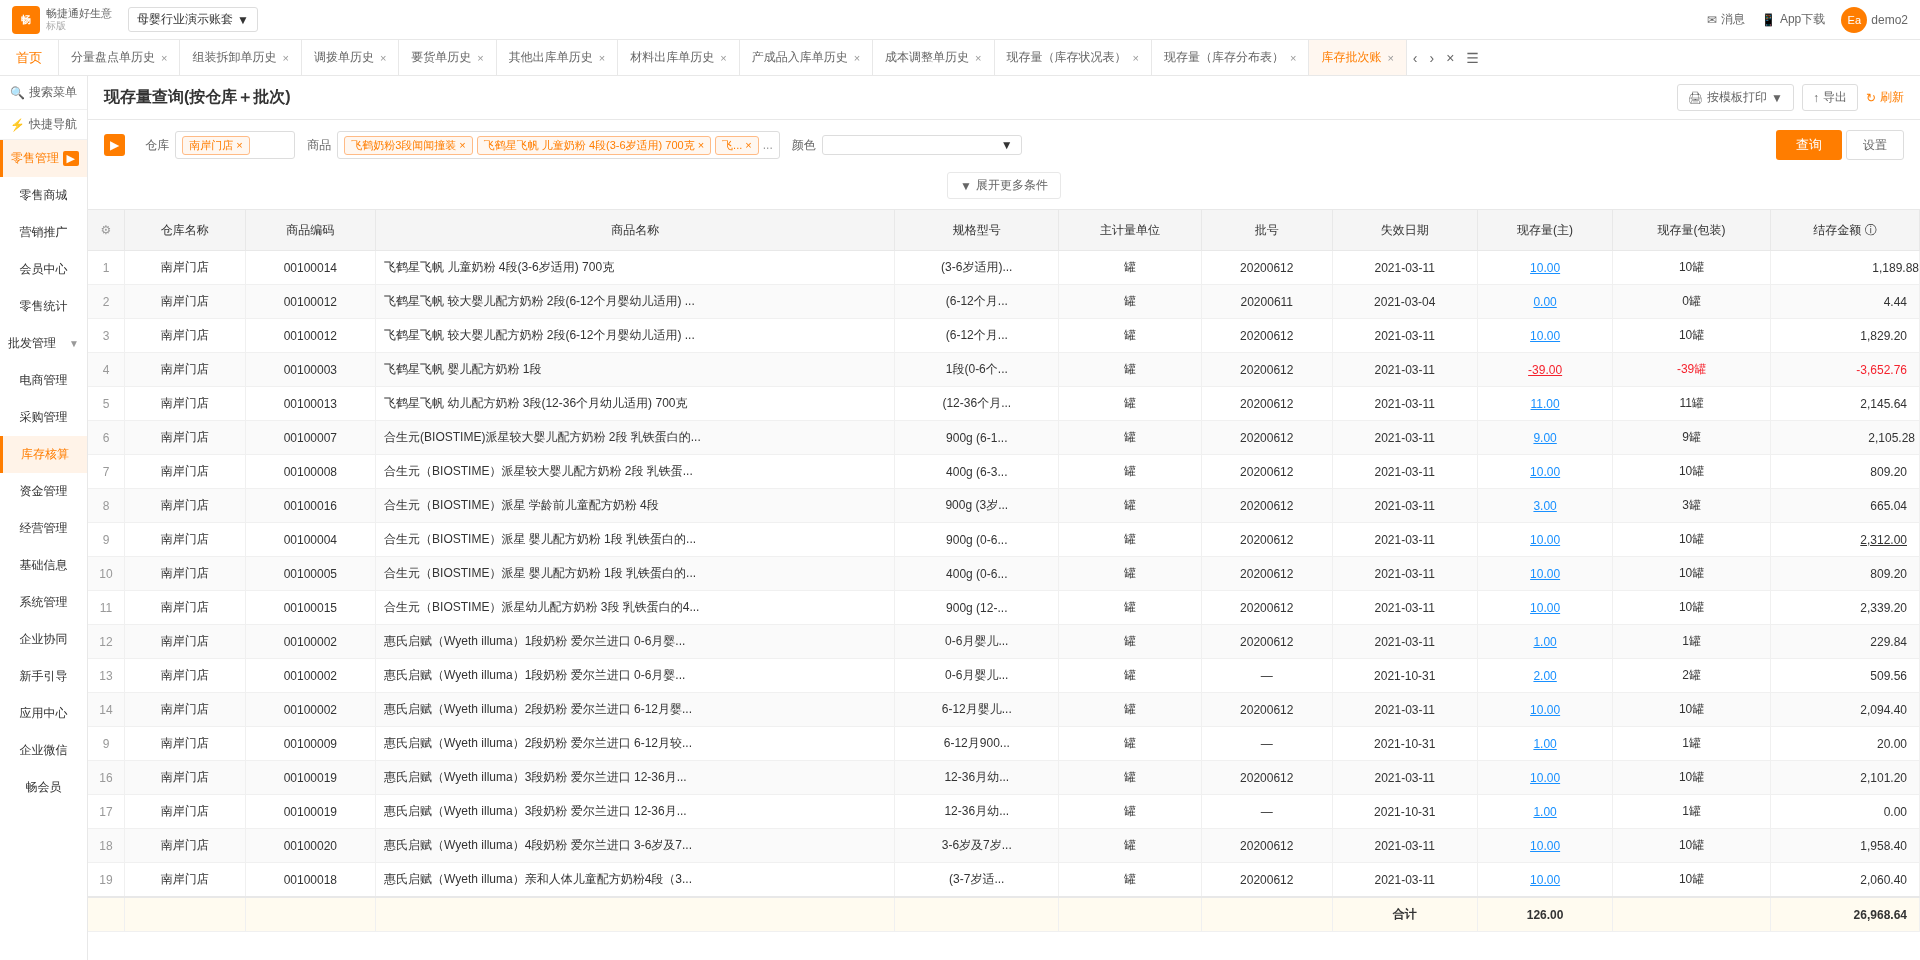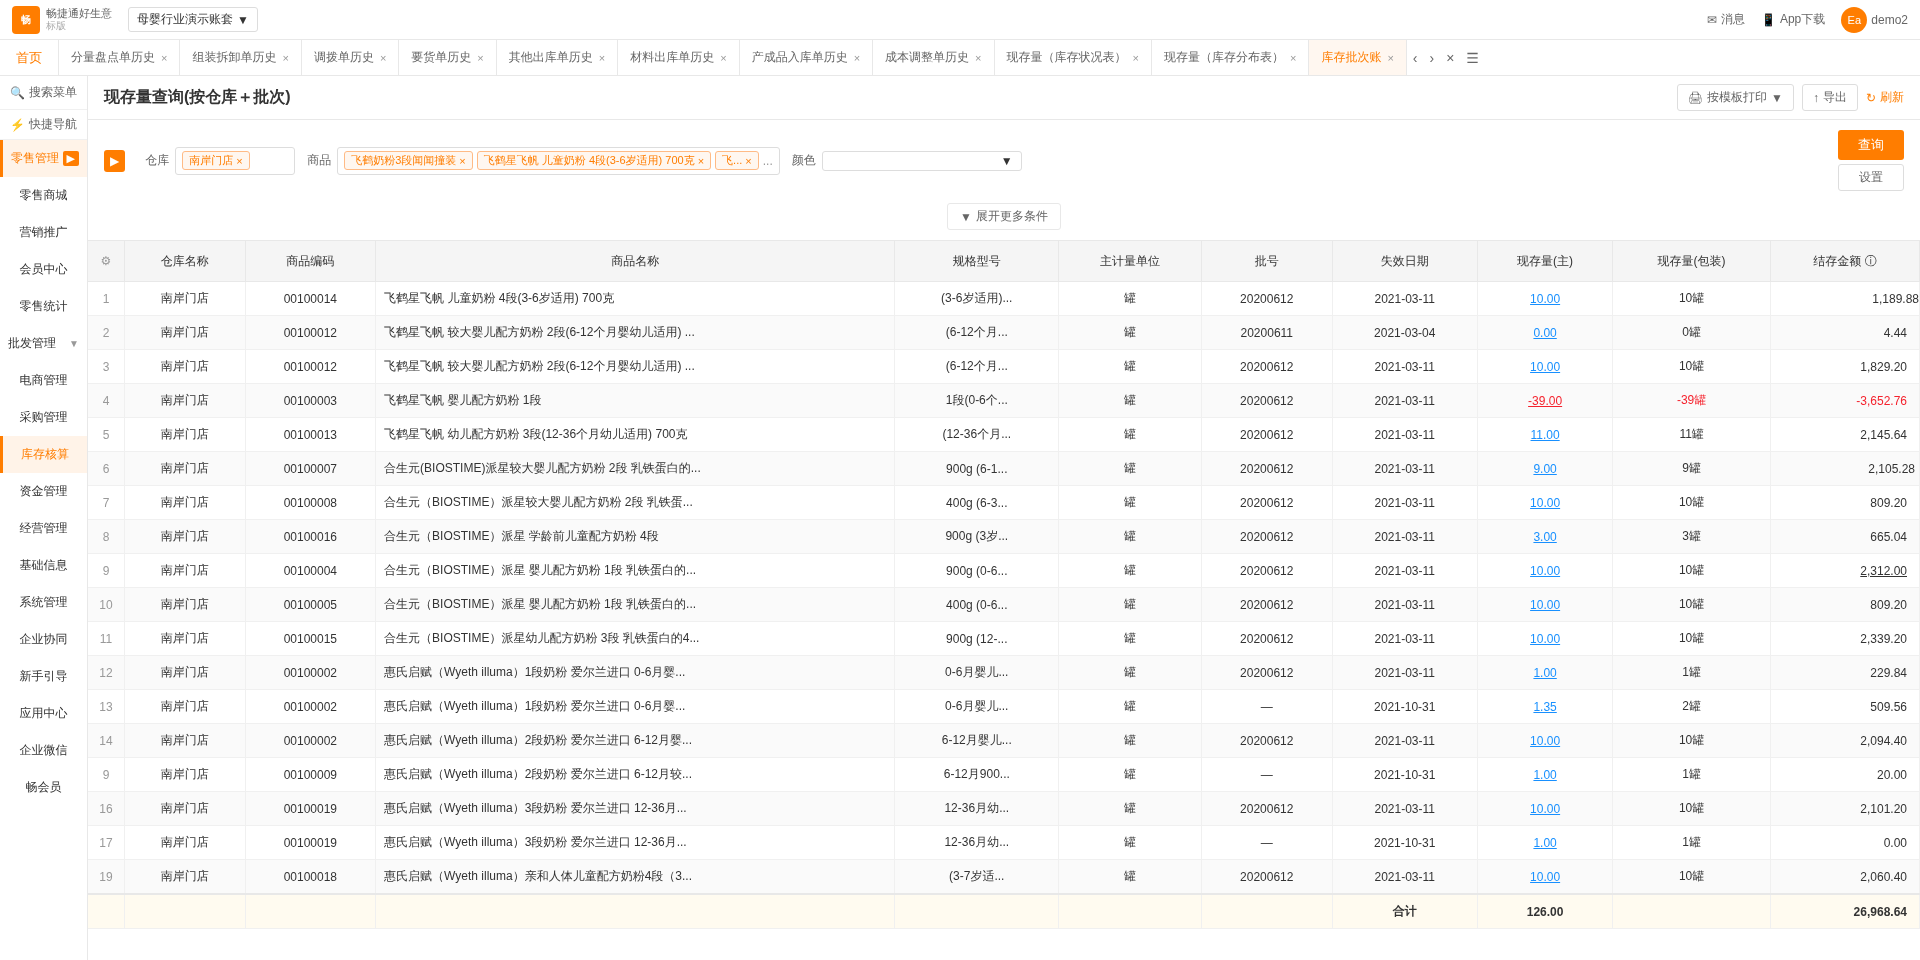--- a/index.html
+++ b/index.html
@@ -50,21 +50,21 @@
     .filter-item { display: flex; align-items: center; gap: 6px; }
     .filter-label { font-size: 12px; color: #666; white-space: nowrap; }
     .filter-tag-group { display: flex; flex-wrap: wrap; gap: 4px; align-items: center; min-height: 28px; border: 1px solid #ddd; border-radius: 3px; padding: 2px 6px; background: #fff; min-width: 120px; }
     .filter-tag { background: #fff7f0; border: 1px solid #ffbb86; color: #ff7d00; border-radius: 3px; padding: 1px 6px; font-size: 11px; display: flex; align-items: center; gap: 3px; }
     .filter-tag-close { cursor: pointer; color: #ff7d00; font-size: 11px; }
     .filter-more { color: #999; font-size: 12px; cursor: pointer; }
     .filter-color-area { display: flex; align-items: center; gap: 6px; border: 1px solid #ddd; border-radius: 3px; padding: 2px 8px; background: #fff; min-width: 200px; }
     .filter-expand { display: flex; align-items: center; justify-content: center; gap: 4px; color: #666; font-size: 12px; cursor: pointer; padding: 4px 12px; border: 1px solid #e8e8e8; border-radius: 3px; margin: 6px auto 0; width: fit-content; }
 
     
-    .query-area { display: flex; flex-direction: column; gap: 4px; margin-left: auto; }
+    .query-area { display: flex; gap: 4px; margin-left: auto; }
     .btn-query { background: #ff7d00; color: white; border: none; border-radius: 3px; padding: 6px 20px; font-size: 13px; cursor: pointer; font-weight: 500; }
     .btn-settings { background: #fff; color: #666; border: 1px solid #ddd; border-radius: 3px; padding: 4px 16px; font-size: 12px; cursor: pointer; }
 
     
     .table-container { flex: 1; overflow-y: auto; background: #fff; margin: 0; }
     table { width: 100%; border-collapse: collapse; font-size: 12px; }
     thead tr { background: #f5f5f5; }
     thead th { padding: 10px 8px; text-align: center; color: #333; font-weight: 500; border-bottom: 1px solid #e8e8e8; border-right: 1px solid #e8e8e8; white-space: nowrap; }
     tbody tr { border-bottom: 1px solid #f0f0f0; }
     tbody tr:nth-child(even) { background: #fafafa; }
@@ -428,21 +428,21 @@
   </tr>
             <tr>
     <td style="text-align:center;color:#999;">13</td>
     <td>南岸门店</td>
     <td>00100002</td>
     <td class="left" style="max-width:280px;overflow:hidden;text-overflow:ellipsis;white-space:nowrap;" title="惠氏启赋（Wyeth illuma）1段奶粉 爱尔兰进口 0-6月婴...">惠氏启赋（Wyeth illuma）1段奶粉 爱尔兰进口 0-6月婴...</td>
     <td>0-6月婴儿...</td>
     <td>罐</td>
     <td>—</td>
     <td>2021-10-31</td>
-    <td class="num">1.35</td>
+    <td class="num">2.00</td>
     <td class="">2罐</td>
     <td class="" style="text-align:right;padding-right:12px;">509.56</td>
   </tr>
             <tr style="background: rgb(250, 250, 250);">
     <td style="text-align:center;color:#999;">14</td>
     <td>南岸门店</td>
     <td>00100002</td>
     <td class="left" style="max-width:280px;overflow:hidden;text-overflow:ellipsis;white-space:nowrap;" title="惠氏启赋（Wyeth illuma）2段奶粉 爱尔兰进口 6-12月婴...">惠氏启赋（Wyeth illuma）2段奶粉 爱尔兰进口 6-12月婴...</td>
     <td>6-12月婴儿...</td>
     <td>罐</td>
@@ -484,20 +484,33 @@
     <td>00100019</td>
     <td class="left" style="max-width:280px;overflow:hidden;text-overflow:ellipsis;white-space:nowrap;" title="惠氏启赋（Wyeth illuma）3段奶粉 爱尔兰进口 12-36月...">惠氏启赋（Wyeth illuma）3段奶粉 爱尔兰进口 12-36月...</td>
     <td>12-36月幼...</td>
     <td>罐</td>
     <td>—</td>
     <td>2021-10-31</td>
     <td class="num">1.00</td>
     <td class="">1罐</td>
     <td class="" style="text-align:right;padding-right:12px;">0.00</td>
   </tr>
+            <tr style="background: rgb(250, 250, 250);">
+    <td style="text-align:center;color:#999;">18</td>
+    <td>南岸门店</td>
+    <td>00100020</td>
+    <td class="left" style="max-width:280px;overflow:hidden;text-overflow:ellipsis;white-space:nowrap;" title="惠氏启赋（Wyeth illuma）4段奶粉 爱尔兰进口 3-6岁及7...">惠氏启赋（Wyeth illuma）4段奶粉 爱尔兰进口 3-6岁及7...</td>
+    <td>3-6岁及7岁...</td>
+    <td>罐</td>
+    <td>20200612</td>
+    <td>2021-03-11</td>
+    <td class="num">10.00</td>
+    <td class="">10罐</td>
+    <td class="" style="text-align:right;padding-right:12px;">1,958.40</td>
+  </tr>
             <tr>
     <td style="text-align:center;color:#999;">19</td>
     <td>南岸门店</td>
     <td>00100018</td>
     <td class="left" style="max-width:280px;overflow:hidden;text-overflow:ellipsis;white-space:nowrap;" title="惠氏启赋（Wyeth illuma）亲和人体儿童配方奶粉4段（3...">惠氏启赋（Wyeth illuma）亲和人体儿童配方奶粉4段（3...</td>
     <td>(3-7岁适...</td>
     <td>罐</td>
     <td>20200612</td>
     <td>2021-03-11</td>
     <td class="num">10.00</td>

